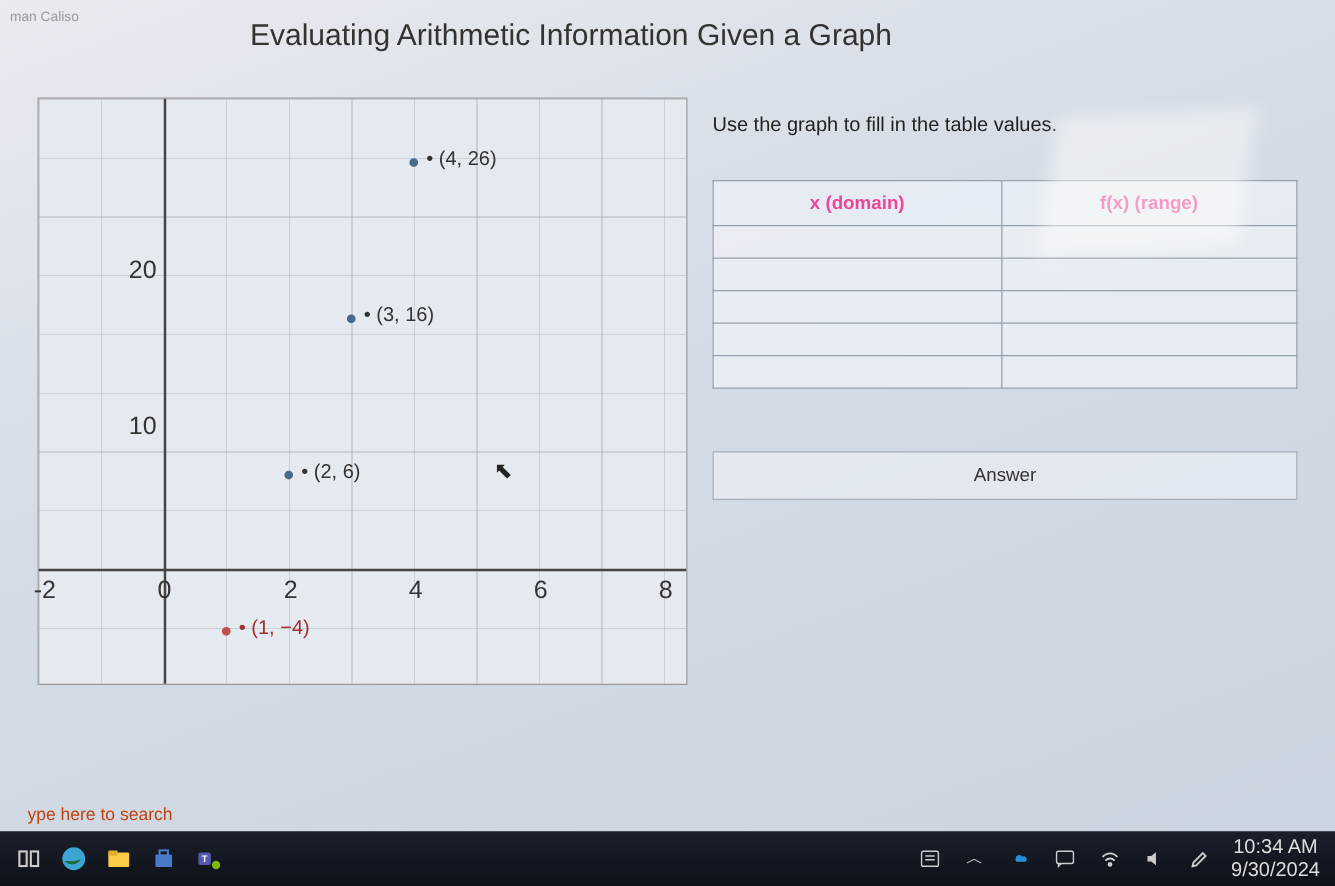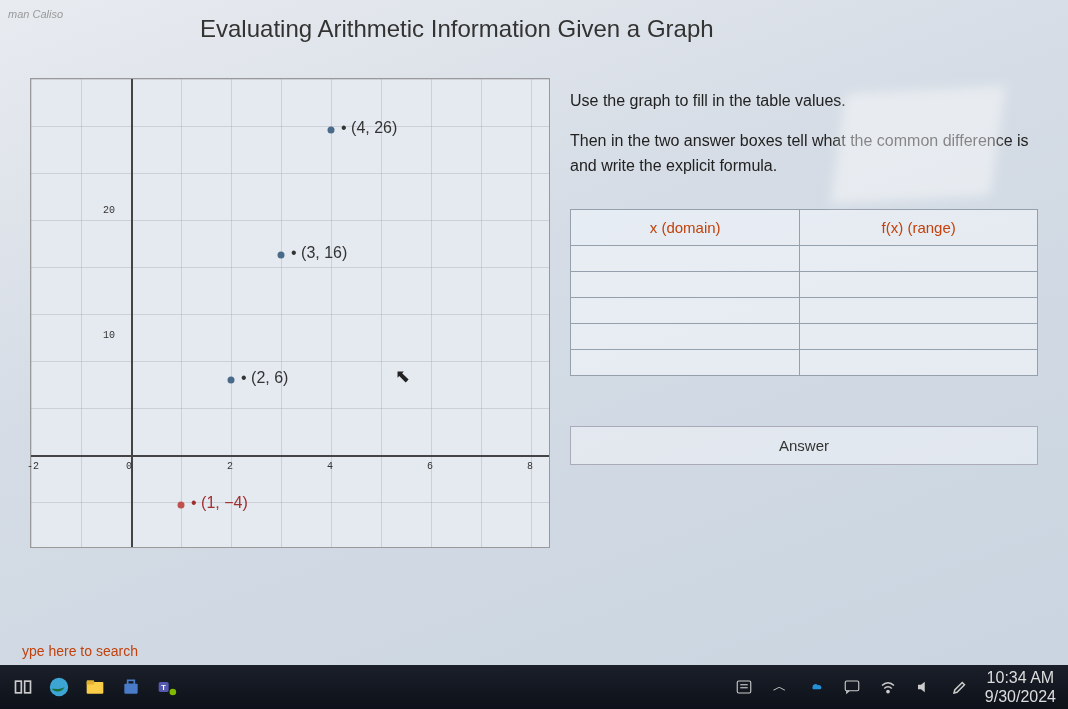--- a/index.html
+++ b/index.html
@@ -9,21 +9,20 @@
     width: 1068px;
     height: 709px;
     overflow: hidden;
     position: relative;
   }
   .watermark {
     position: absolute;
     top: 8px; left: 8px;
     font-size: 11px;
     color: #999;
-    font-style: italic;
   }
   .content {
     display: flex;
     padding: 20px 30px 0 30px;
     gap: 20px;
   }
   .title {
     text-align: left;
     font-size: 24px;
     color: #333;
@@ -37,28 +36,28 @@
     width: 520px;
     height: 470px;
     border: 1px solid #999;
     background:
       repeating-linear-gradient(to right, rgba(160,160,170,0.35) 0 1px, transparent 1px 50px),
       repeating-linear-gradient(to bottom, rgba(160,160,170,0.35) 0 1px, transparent 1px 47px),
       #e5e9f0;
   }
   .y-axis { position:absolute; left:100px; top:0; bottom:0; width:1.5px; background:#444; }
   .x-axis { position:absolute; top:376px; left:0; right:0; height:1.5px; background:#444; }
-  .tick { position:absolute; font-size:10px; color:#333;font-family:Liberation Mono, monospace; }
+  .tick { position:absolute; font-size:20px; color:#333; }
   .pt { position:absolute; width:7px; height:7px; border-radius:50%; transform:translate(-50%,-50%); }
   .pt-label { position:absolute; font-size:16px; color:#333; white-space:nowrap; }
   .pt-red { background:#c0504d; }
   .pt-blue { background:#4a6a8a; }
   .instructions p { font-size:16px; color:#222; line-height:1.6; margin-bottom:14px; }
   .table { width:100%; border-collapse:collapse; margin-top:30px; background:rgba(245,248,252,0.6); }
-  .table th, .table td { border:1px solid #95a0ad; padding:8px 10px; font-size:15px; color:#c2410c; font-weight:normal; }
+  .table th, .table td { border:1px solid #95a0ad; padding:8px 10px; font-size:15px; color:#ec4899; font-weight:bold; }
   .table th { background:rgba(230,235,242,0.7); height:36px; }
   .table td { height:26px; }
   .qa-row { display:flex; gap:40px; margin-top:50px; }
   .qa-box { flex:1; text-align:center; padding:10px; border:1px solid #aab; background:rgba(245,248,252,0.5); font-size:15px; color:#333; }
   .taskbar {
     position:absolute; bottom:0; left:0; right:0; height:44px;
     background:linear-gradient(180deg,#1a1f2a 0%, #0d1118 100%);
     display:flex; align-items:center; justify-content:space-between;
     padding:0 12px; color:#ddd;
   }
@@ -107,21 +106,20 @@
 
       <div class="pt pt-blue" style="left:300px; top:51px;"></div>
       <div class="pt-label" style="left:310px; top:40px;">• <span>(4, 26)</span></div>
     </div>
     <div class="cursor">⬉</div>
   </div>
 
   <div class="right-col">
     <div class="instructions">
       <p>Use the graph to fill in the table values.</p>
-      <p>Then in the two answer boxes tell what the common difference is and write the explicit formula.</p>
     </div>
 
     <table class="table">
       <thead>
         <tr>
           <th>x    (domain)</th>
           <th>f(x)    (range)</th>
         </tr>
       </thead>
       <tbody>

